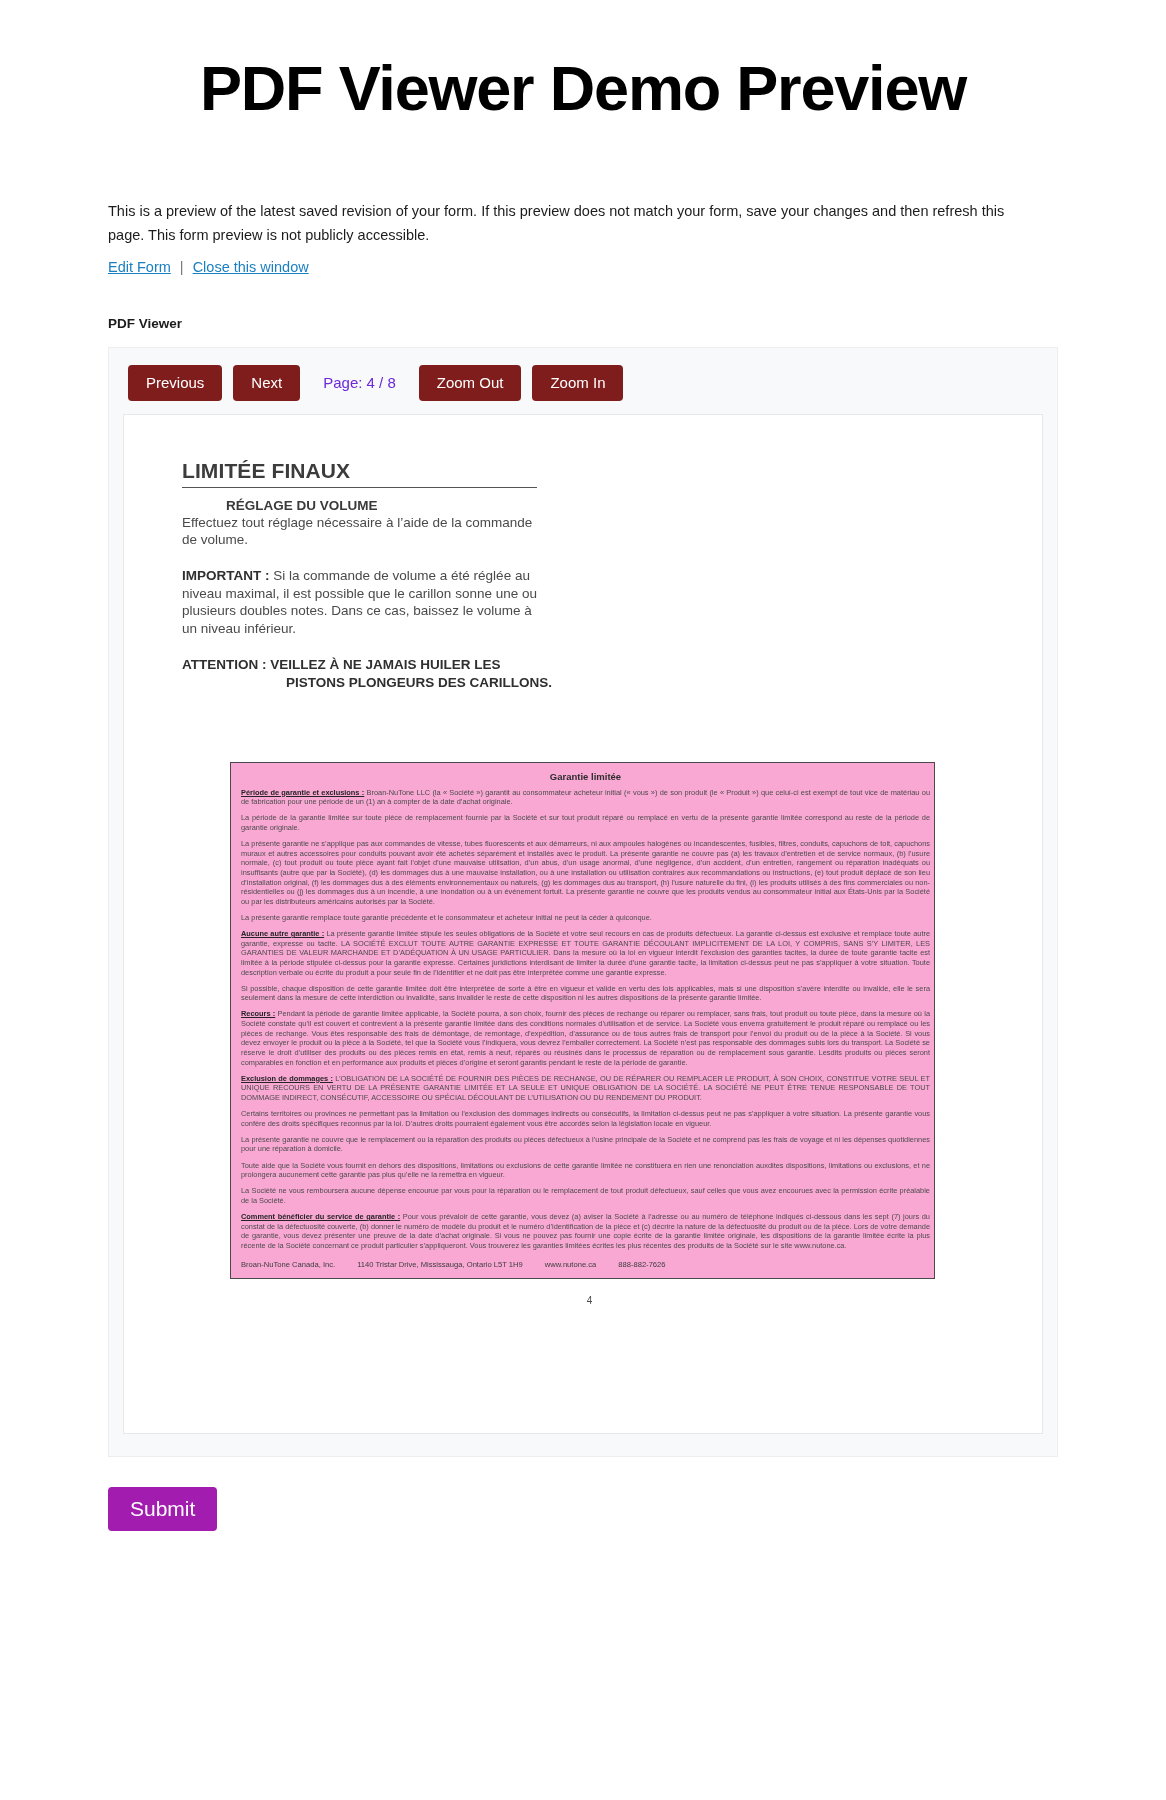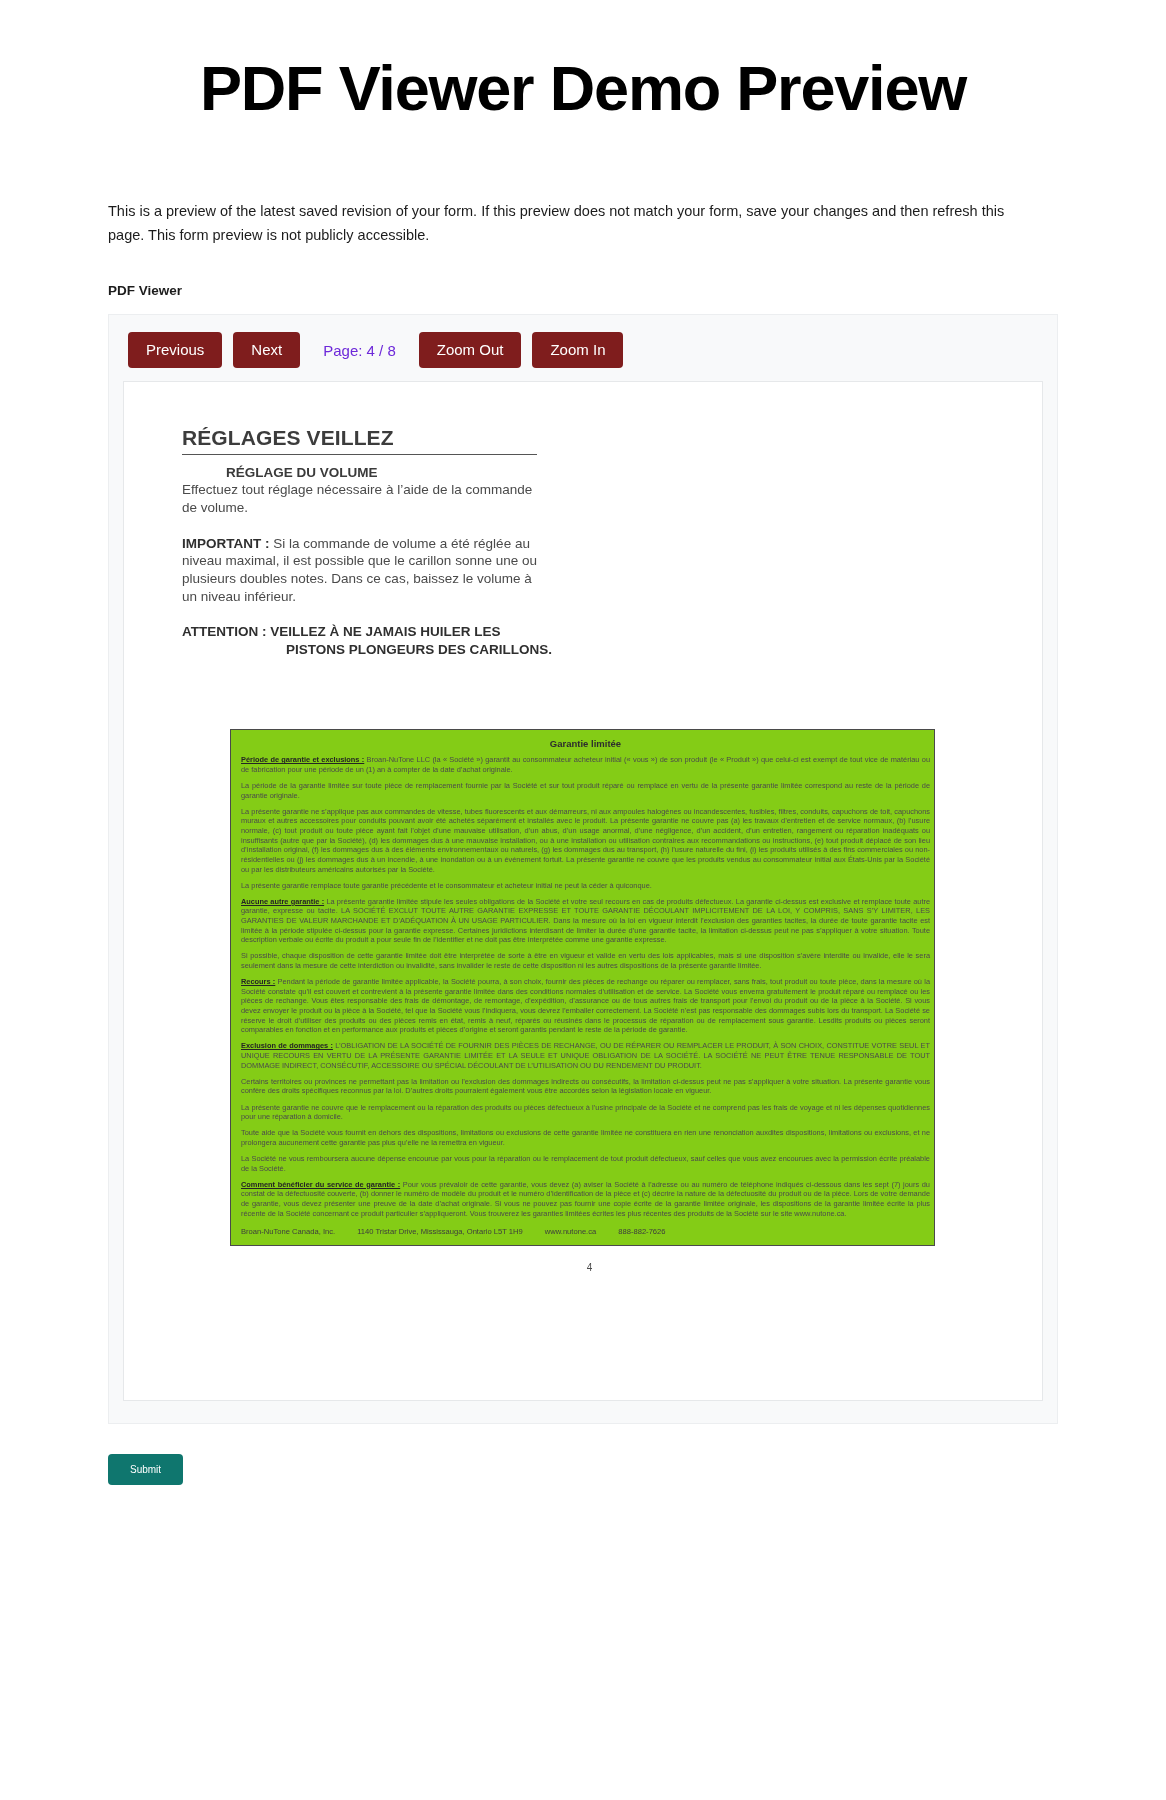--- a/index.html
+++ b/index.html
@@ -153,21 +153,21 @@
   .attention .ind {
     display: block;
     padding-left: 104px;
   }
   
   .warranty-box {
     margin: 70px 0 0 48px;
     border: 1.5px solid #4a4a4a;
     width: 705px;
     padding: 8px 4px 9px 10px;
-    background: #84cc16;
+    background: #f9a8d4;
   }
   .warranty-title {
     text-align: center;
     font-size: 9.5px;
     font-weight: bold;
     color: #2d2d2d;
     margin-bottom: 6px;
   }
   .w-p {
     font-size: 7.4px;
@@ -194,60 +194,63 @@
     color: #4a4a4a;
     margin-top: 16px;
     padding-bottom: 58px;
   }
   .submit-wrap {
     padding: 0 46px;
     margin-top: 30px;
     padding-bottom: 40px;
   }
   .btn-submit {
-    background: #0f766e;
+    background: #a21caf;
     color: #fff;
     border: none;
     border-radius: 4px;
-    font-size: 10px;
+    font-size: 21px;
     font-family: "Liberation Sans", sans-serif;
     padding: 10px 22px;
     cursor: pointer;
   }
 </style>
 </head>
 <body>
 
 <div class="page-wrap">
 
   <h1 class="page-title">PDF Viewer Demo Preview</h1>
 
   <div class="content">
 
     <p class="intro-para">This is a preview of the latest saved revision of your form. If this preview does not match your form, save your changes and then refresh this page. This form preview is not publicly accessible.</p>
 
+    <div class="link-row">
+      <a class="inline-link" href="#">Edit Form</a><span class="sep">|</span><a class="inline-link" href="#">Close this window</a>
+    </div>
 
 
     <div class="field-label">PDF Viewer</div>
 
     <div class="viewer-panel">
 
       <div class="toolbar">
         <button class="btn">Previous</button>
         <button class="btn">Next</button>
         <span class="page-indicator">Page: 4 / 8</span>
         <button class="btn">Zoom Out</button>
         <button class="btn">Zoom In</button>
       </div>
 
       <div class="pdf-canvas">
         <div class="pdf-inner">
 
           <div>
-            <div class="doc-h1">RÉGLAGES VEILLEZ</div>
+            <div class="doc-h1">LIMITÉE FINAUX</div>
             <div class="doc-h1-rule"></div>
           </div>
 
           <div class="doc-block">
             <div class="doc-h2">RÉGLAGE DU VOLUME</div>
             <p class="doc-p">Effectuez tout réglage nécessaire à l’aide de la commande de volume.</p>
           </div>
 
           <div class="doc-block">
             <p class="doc-p"><span class="doc-strong">IMPORTANT :</span><span> Si la commande de volume a été réglée au niveau maximal, il est possible que le carillon sonne une ou plusieurs doubles notes. Dans ce cas, baissez le volume à un niveau inférieur.</span></p>

